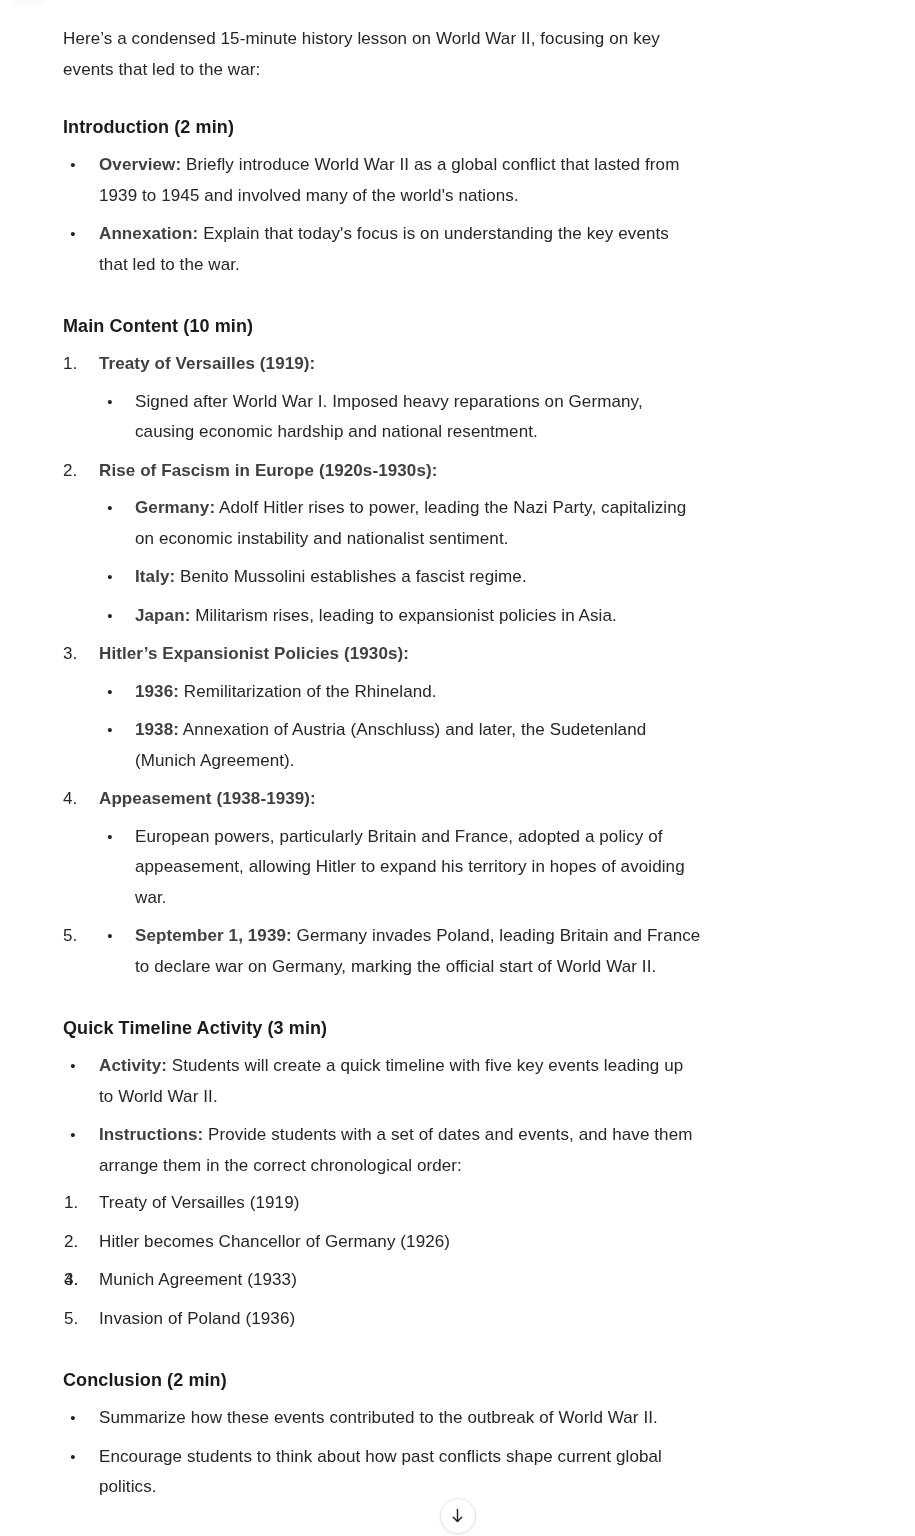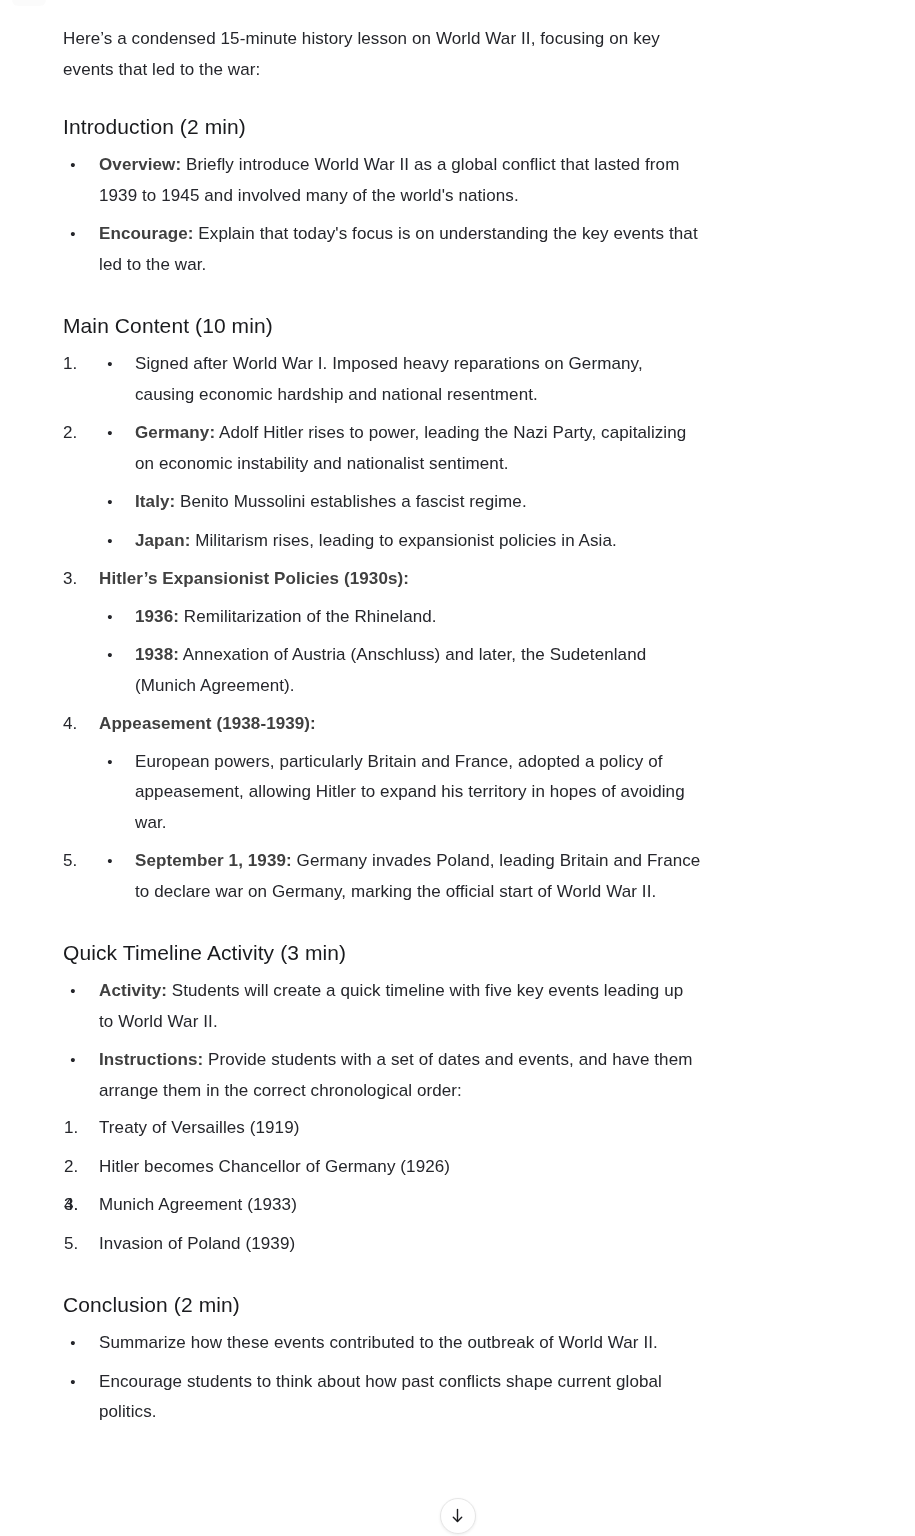--- a/index.html
+++ b/index.html
@@ -43,23 +43,23 @@
     margin: 0 0 0 0;
     font-size: 17px;
     line-height: 30.5px;
     letter-spacing: 0.1px;
     color: #25262b;
     max-width: 795px;
   }
 
   h3.section {
     margin: 33px 0 10px 0;
-    font-size: 21px;
+    font-size: 18px;
     line-height: 26px;
-    font-weight: 400;
+    font-weight: 700;
     letter-spacing: 0.1px;
     color: #1a1b1e;
   }
   h3.section.first { margin-top: 29px; }
 
   ul.lvl1, ol.lvl1 {
     margin: 0;
     padding: 0;
     list-style: none;
   }
@@ -176,39 +176,41 @@
   <p class="para">Here’s a condensed 15-minute history lesson on World War II, focusing on key events that led to the war:</p>
 
   <h3 class="section first">Introduction (2 min)</h3>
   <ul class="lvl1">
     <li class="row b1">
       <span class="mk">•</span>
       <b class="strong">Overview:</b><span> Briefly introduce World War II as a global conflict that lasted from 1939 to 1945 and involved many of the world's nations.</span>
     </li>
     <li class="row b1">
       <span class="mk">•</span>
-      <b class="strong">Encourage:</b><span> Explain that today's focus is on understanding the key events that led to the war.</span>
+      <b class="strong">Annexation:</b><span> Explain that today's focus is on understanding the key events that led to the war.</span>
     </li>
   </ul>
 
   <h3 class="section">Main Content (10 min)</h3>
   <ol class="lvl1">
 
     <li class="row n1 group">
       <span class="mk">1.</span>
+      <b class="strong blk">Treaty of Versailles (1919):</b>
       <ul class="lvl2">
         <li class="row b2">
           <span class="mk">•</span>
           <b class="strong"></b><span>Signed after World War I. Imposed heavy reparations on Germany, causing economic hardship and national resentment.</span>
         </li>
       </ul>
     </li>
 
     <li class="row n1 group">
       <span class="mk">2.</span>
+      <b class="strong blk">Rise of Fascism in Europe (1920s-1930s):</b>
       <ul class="lvl2">
         <li class="row b2">
           <span class="mk">•</span>
           <b class="strong">Germany:</b><span> Adolf Hitler rises to power, leading the Nazi Party, capitalizing on economic instability and nationalist sentiment.</span>
         </li>
         <li class="row b2">
           <span class="mk">•</span>
           <b class="strong">Italy:</b><span> Benito Mussolini establishes a fascist regime.</span>
         </li>
         <li class="row b2">
@@ -279,21 +281,21 @@
     </li>
     <li class="row n2">
       <span class="mk">3.</span>
     </li>
     <li class="row n2">
       <span class="mk">4.</span>
       <span>Munich Agreement (1933)</span>
     </li>
     <li class="row n2">
       <span class="mk">5.</span>
-      <span>Invasion of Poland (1939)</span>
+      <span>Invasion of Poland (1936)</span>
     </li>
   </ol>
 
   <h3 class="section">Conclusion (2 min)</h3>
   <ul class="lvl1">
     <li class="row b1">
       <span class="mk">•</span>
       <span>Summarize how these events contributed to the outbreak of World War II.</span>
     </li>
     <li class="row b1">

